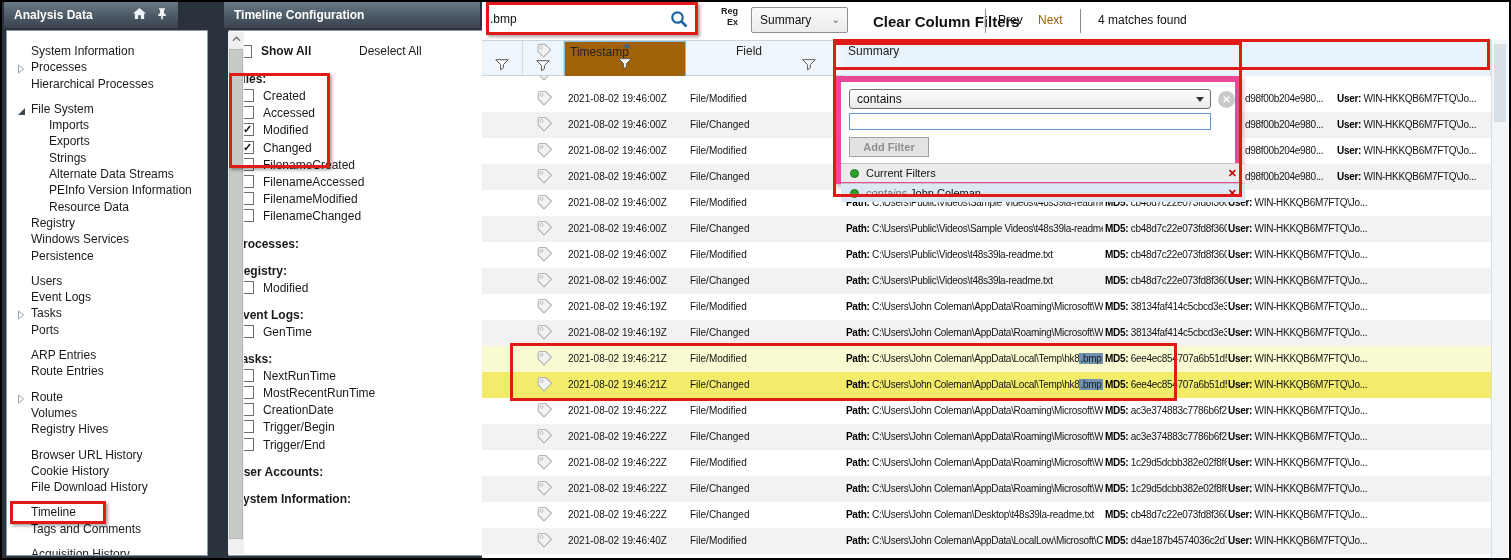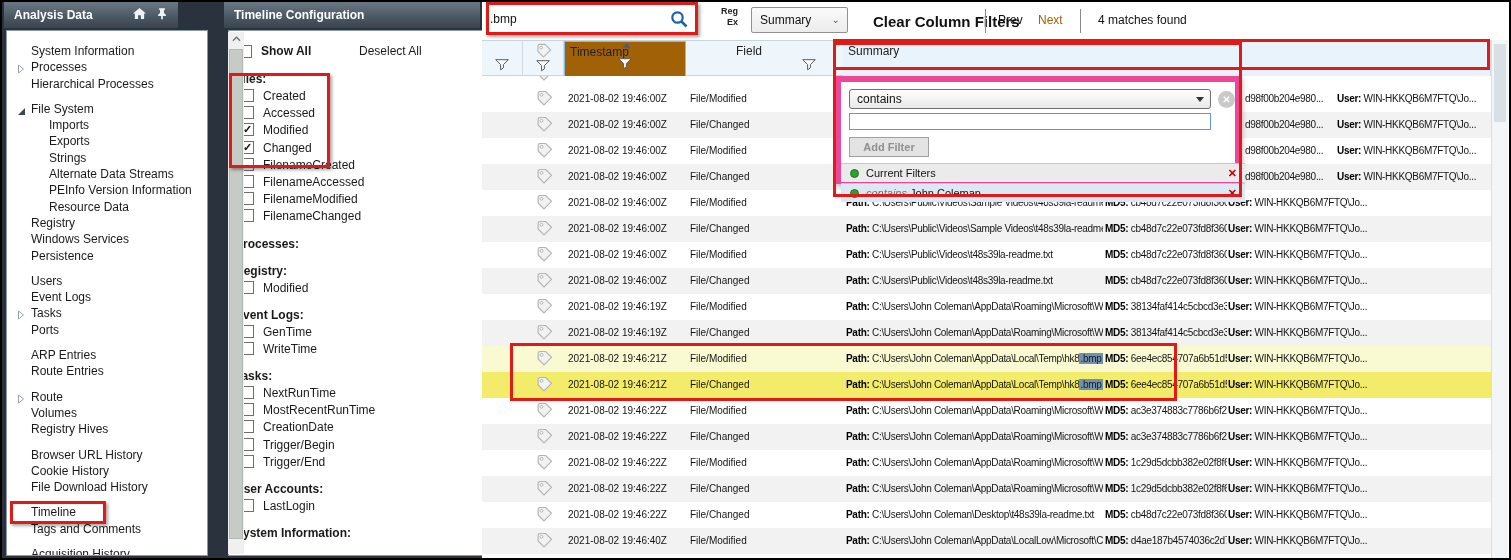--- a/index.html
+++ b/index.html
@@ -243,24 +243,20 @@
               <span class="cb"></span>
               <span class="cfg-label">Modified</span>
             </div>
           </div>
           <div class="grp">
             <div class="grp-title">Event Logs:</div>
             <div class="cfg-item">
               <span class="cb"></span>
               <span class="cfg-label">GenTime</span>
             </div>
-            <div class="cfg-item">
-              <span class="cb"></span>
-              <span class="cfg-label">WriteTime</span>
-            </div>
           </div>
           <div class="grp">
             <div class="grp-title">Tasks:</div>
             <div class="cfg-item">
               <span class="cb"></span>
               <span class="cfg-label">NextRunTime</span>
             </div>
             <div class="cfg-item">
               <span class="cb"></span>
               <span class="cfg-label">MostRecentRunTime</span>
@@ -273,24 +269,20 @@
               <span class="cb"></span>
               <span class="cfg-label">Trigger/Begin</span>
             </div>
             <div class="cfg-item">
               <span class="cb"></span>
               <span class="cfg-label">Trigger/End</span>
             </div>
           </div>
           <div class="grp">
             <div class="grp-title">User Accounts:</div>
-            <div class="cfg-item">
-              <span class="cb"></span>
-              <span class="cfg-label">LastLogin</span>
-            </div>
           </div>
           <div class="grp">
             <div class="grp-title">System Information:</div>
           </div>
         </div>
     </div>
   </div>
   <div id="mid-scroll">
     <div class="arrow">
       <svg width="9" height="6" viewBox="0 0 10 6">

